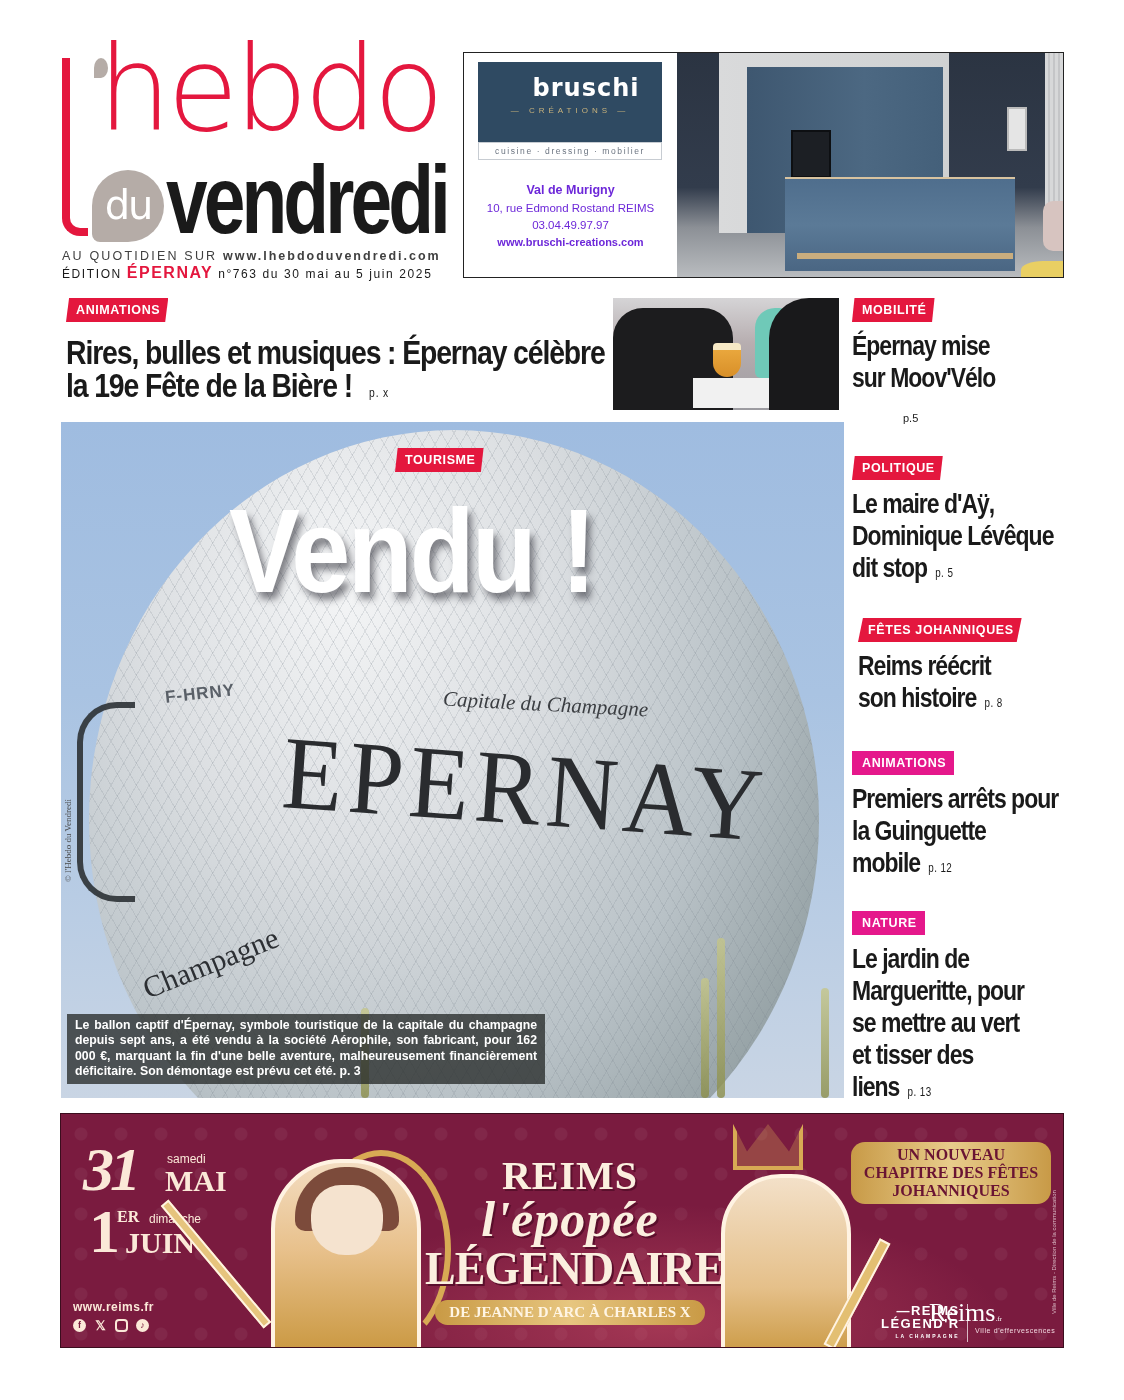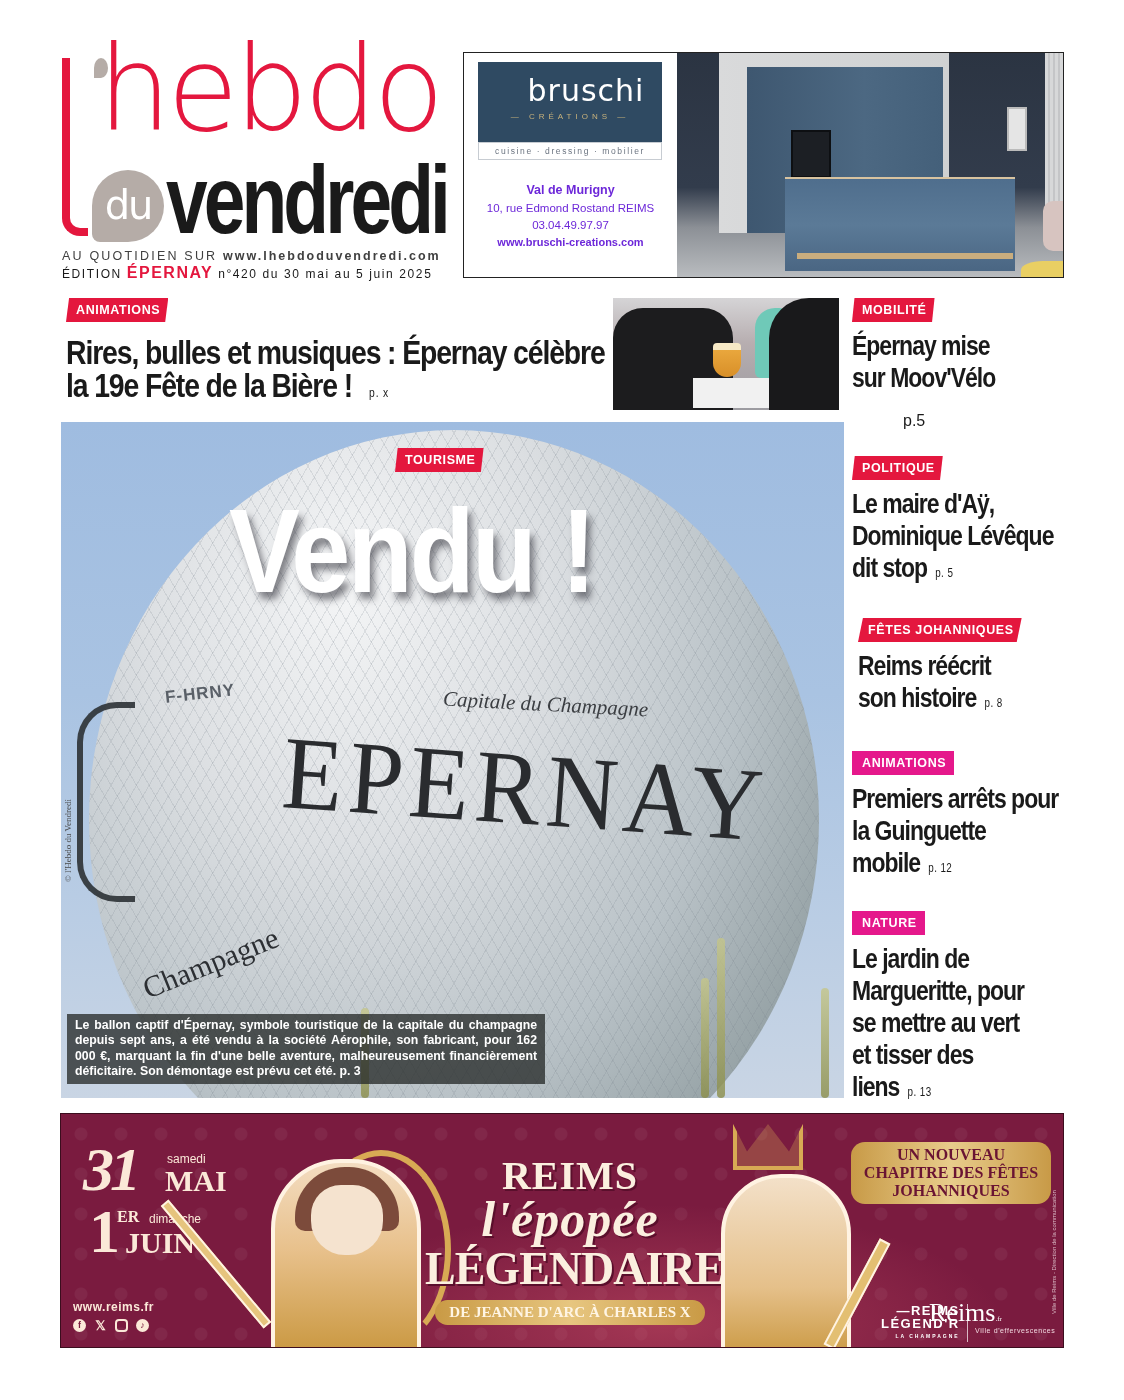--- a/index.html
+++ b/index.html
@@ -50,21 +50,21 @@
   
   .ad-bruschi {
     position: absolute; left: 463px; top: 52px; width: 601px; height: 226px;
     border: 1px solid #222; background: #fff; overflow: hidden;
   }
   .ad-bruschi .left { position: absolute; left: 0; top: 0; width: 213px; height: 100%; background: #fff; }
   .bruschi-box {
     position: absolute; left: 14px; top: 9px; width: 184px; height: 80px; background: #2f4a62;
     color: #fff; text-align: center;
   }
-  .bruschi-name { font-family: "DejaVu Sans", sans-serif; font-weight: 400; font-size: 30px; letter-spacing: 1px; margin-top: 14px; line-height: 1; padding-left: 32px; }
+  .bruschi-name { font-family: "DejaVu Sans", sans-serif; font-weight: 700; font-size: 24px; letter-spacing: 1px; margin-top: 14px; line-height: 1; padding-left: 32px; }
   .bruschi-sub { font-size: 8px; letter-spacing: 4px; color: #c8b27c; margin-top: 6px; }
   .bruschi-tag {
     position: absolute; left: 14px; top: 89px; width: 184px; height: 18px;
     border: 1px solid #c7ccd2; font-size: 8.5px; letter-spacing: 1.6px; color: #6b7480;
     text-align: center; line-height: 16px;
   }
   .bruschi-addr { position: absolute; left: 0; top: 130px; width: 213px; text-align: center; color: #6d28d9; }
   .bruschi-addr .a1 { font-weight: 700; font-size: 12.5px; }
   .bruschi-addr .a2 { font-size: 11.5px; margin-top: 5px; }
   .bruschi-addr .a3 { font-size: 11.5px; margin-top: 5px; }
@@ -114,21 +114,21 @@
   .beer-photo .red2 { position: absolute; left: 76px; top: 16px; width: 10px; height: 16px; background: #d04546; }
 
   
   .sidebar { position: absolute; left: 852px; top: 298px; width: 220px; }
   .side-item { position: absolute; left: 0; width: 220px; }
   .side-item .title {
     margin-top: 8px; font-weight: 700; font-size: 28px; line-height: 32px; letter-spacing: -1.2px;
     color: #1a1a1a; transform: scaleX(0.82); transform-origin: left; width: 270px;
   }
   .side-item .title .page-ref { font-size: 12px; letter-spacing: 0.5px; margin-left: 10px; }
-  .p5-standalone { position: absolute; left: 10px; top: 114px; font-size: 16px; padding-left: 41px; }
+  .p5-standalone { position: absolute; left: 10px; top: 114px; font-size: 11px; padding-left: 41px; }
 
   
   .hero {
     position: absolute; left: 61px; top: 422px; width: 783px; height: 676px; overflow: hidden;
     background: linear-gradient(180deg,#9fbce0 0%,#a9c3e2 40%,#b8cce4 70%,#c9d5e4 100%);
   }
   .balloon {
     position: absolute; left: 28px; top: 8px; width: 730px; height: 780px; border-radius: 50%;
     background:
       repeating-linear-gradient(60deg, rgba(120,130,140,0.18) 0 1px, transparent 1px 11px),
@@ -219,21 +219,21 @@
   <div class="logo-hebdo">hebdo</div>
   <div class="logo-du">du</div>
   <div class="logo-vendredi">vendredi</div>
   <div class="masthead-line1">
     <span>AU QUOTIDIEN SUR</span>
     <b>www.lhebdoduvendredi.com</b>
   </div>
   <div class="masthead-line2">
     <span>ÉDITION</span>
     <span class="ed-city">ÉPERNAY</span>
-    <span>n°420 du 30 mai au 5 juin 2025</span>
+    <span>n°763 du 30 mai au 5 juin 2025</span>
   </div>
 </div>
 
 <div class="ad-bruschi">
   <div class="left">
     <div class="bruschi-box">
       <div class="bruschi-name">bruschi</div>
       <div class="bruschi-sub">— CRÉATIONS —</div>
     </div>
     <div class="bruschi-tag">cuisine · dressing · mobilier</div>

